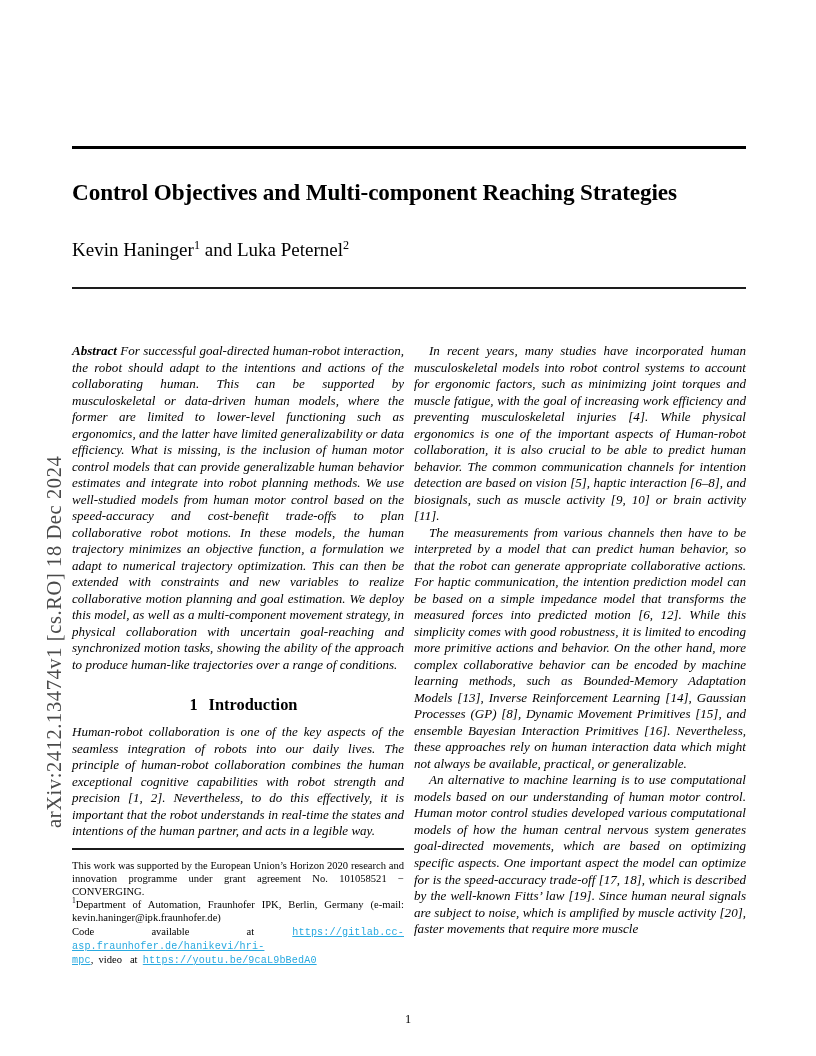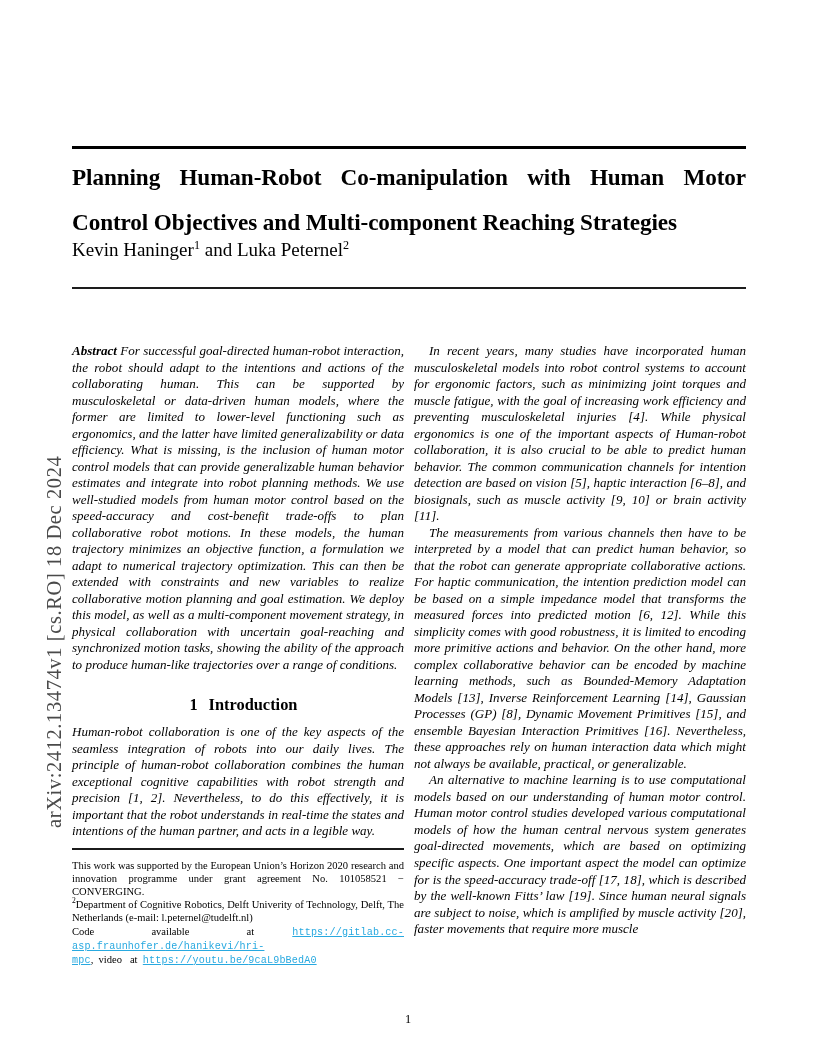--- a/index.html
+++ b/index.html
@@ -156,21 +156,20 @@
 
 <div class="page">
 
   <div class="arxiv-stamp">
     <div class="rot">arXiv:2412.13474v1  [cs.RO]  18 Dec 2024</div>
   </div>
 
   <div class="rule-top"></div>
 
   <div class="title">
-    <div>Planning Human-Robot Co-manipulation with Human Motor</div>
     <div class="line2">Control Objectives and Multi-component Reaching Strategies</div>
   </div>
 
   <div class="authors"><span>Kevin Haninger</span><sup>1</sup><span> and </span><span>Luka Peternel</span><sup>2</sup></div>
 
   <div class="rule-mid"></div>
 
   <div class="col col-left">
     <p><span class="abstract-head">Abstract</span><span> For successful goal-directed human-robot interaction, the robot should adapt to the intentions and actions of the collaborating human. This can be supported by musculoskeletal or data-driven human models, where the former are limited to lower-level functioning such as ergonomics, and the latter have limited generalizability or data efficiency. What is missing, is the inclusion of human motor control models that can provide generalizable human behavior estimates and integrate into robot planning methods. We use well-studied models from human motor control based on the speed-accuracy and cost-benefit trade-offs to plan collaborative robot motions. In these models, the human trajectory minimizes an objective function, a formulation we adapt to numerical trajectory optimization. This can then be extended with constraints and new variables to realize collaborative motion planning and goal estimation. We deploy this model, as well as a multi-component movement strategy, in physical collaboration with uncertain goal-reaching and synchronized motion tasks, showing the ability of the approach to produce human-like trajectories over a range of conditions.</span></p>
 
@@ -182,20 +181,20 @@
   <div class="col col-right">
     <p class="indent">In recent years, many studies have incorporated human musculoskeletal models into robot control systems to account for ergonomic factors, such as minimizing joint torques and muscle fatigue, with the goal of increasing work efficiency and preventing musculoskeletal injuries [4]. While physical ergonomics is one of the important aspects of Human-robot collaboration, it is also crucial to be able to predict human behavior. The common communication channels for intention detection are based on vision [5], haptic interaction [6–8], and biosignals, such as muscle activity [9, 10] or brain activity [11].</p>
     <p class="indent">The measurements from various channels then have to be interpreted by a model that can predict human behavior, so that the robot can generate appropriate collaborative actions. For haptic communication, the intention prediction model can be based on a simple impedance model that transforms the measured forces into predicted motion [6, 12]. While this simplicity comes with good robustness, it is limited to encoding more primitive actions and behavior. On the other hand, more complex collaborative behavior can be encoded by machine learning methods, such as Bounded-Memory Adaptation Models [13], Inverse Reinforcement Learning [14], Gaussian Processes (GP) [8], Dynamic Movement Primitives [15], and ensemble Bayesian Interaction Primitives [16]. Nevertheless, these approaches rely on human interaction data which might not always be available, practical, or generalizable.</p>
     <p class="indent">An alternative to machine learning is to use computational models based on our understanding of human motor control. Human motor control studies developed various computational models of how the human central nervous system generates goal-directed movements, which are based on optimizing specific aspects. One important aspect the model can optimize for is the speed-accuracy trade-off [17, 18], which is described by the well-known Fitts’ law [19]. Since human neural signals are subject to noise, which is amplified by muscle activity [20], faster movements that require more muscle</p>
   </div>
 
   <div class="footnote-area">
     <div class="footnote-rule"></div>
     <div class="footnotes">
       <p>This work was supported by the European Union’s Horizon 2020 research and innovation programme under grant agreement No. 101058521 − CONVERGING.</p>
-      <p><span class="fn-sup">2</span><span>Department of Cognitive Robotics, Delft Univerity of Technology, Delft, The Netherlands (e-mail: l.peternel@tudelft.nl)</span></p>
+      <p><span class="fn-sup">1</span><span>Department of Automation, Fraunhofer IPK, Berlin, Germany (e-mail: kevin.haninger@ipk.fraunhofer.de)</span></p>
       <p class="code-line"><span>Code</span>&nbsp;&nbsp;&nbsp;<span>available</span>&nbsp;&nbsp;&nbsp;<span>at</span>&nbsp;&nbsp;<a class="url" href="#"><span>https://gitlab.cc-asp.fraunhofer.</span><span>de/hanikevi/hri-mpc</span></a>,&nbsp;&nbsp;<span>video</span>&nbsp;&nbsp;&nbsp;<span>at</span>&nbsp;&nbsp;<a class="url" href="#"><span>https://youtu.be/</span><span>9caL9bBedA0</span></a></p>
     </div>
   </div>
 
   <div class="page-number">1</div>
 
 </div>
 
 </body></html>

